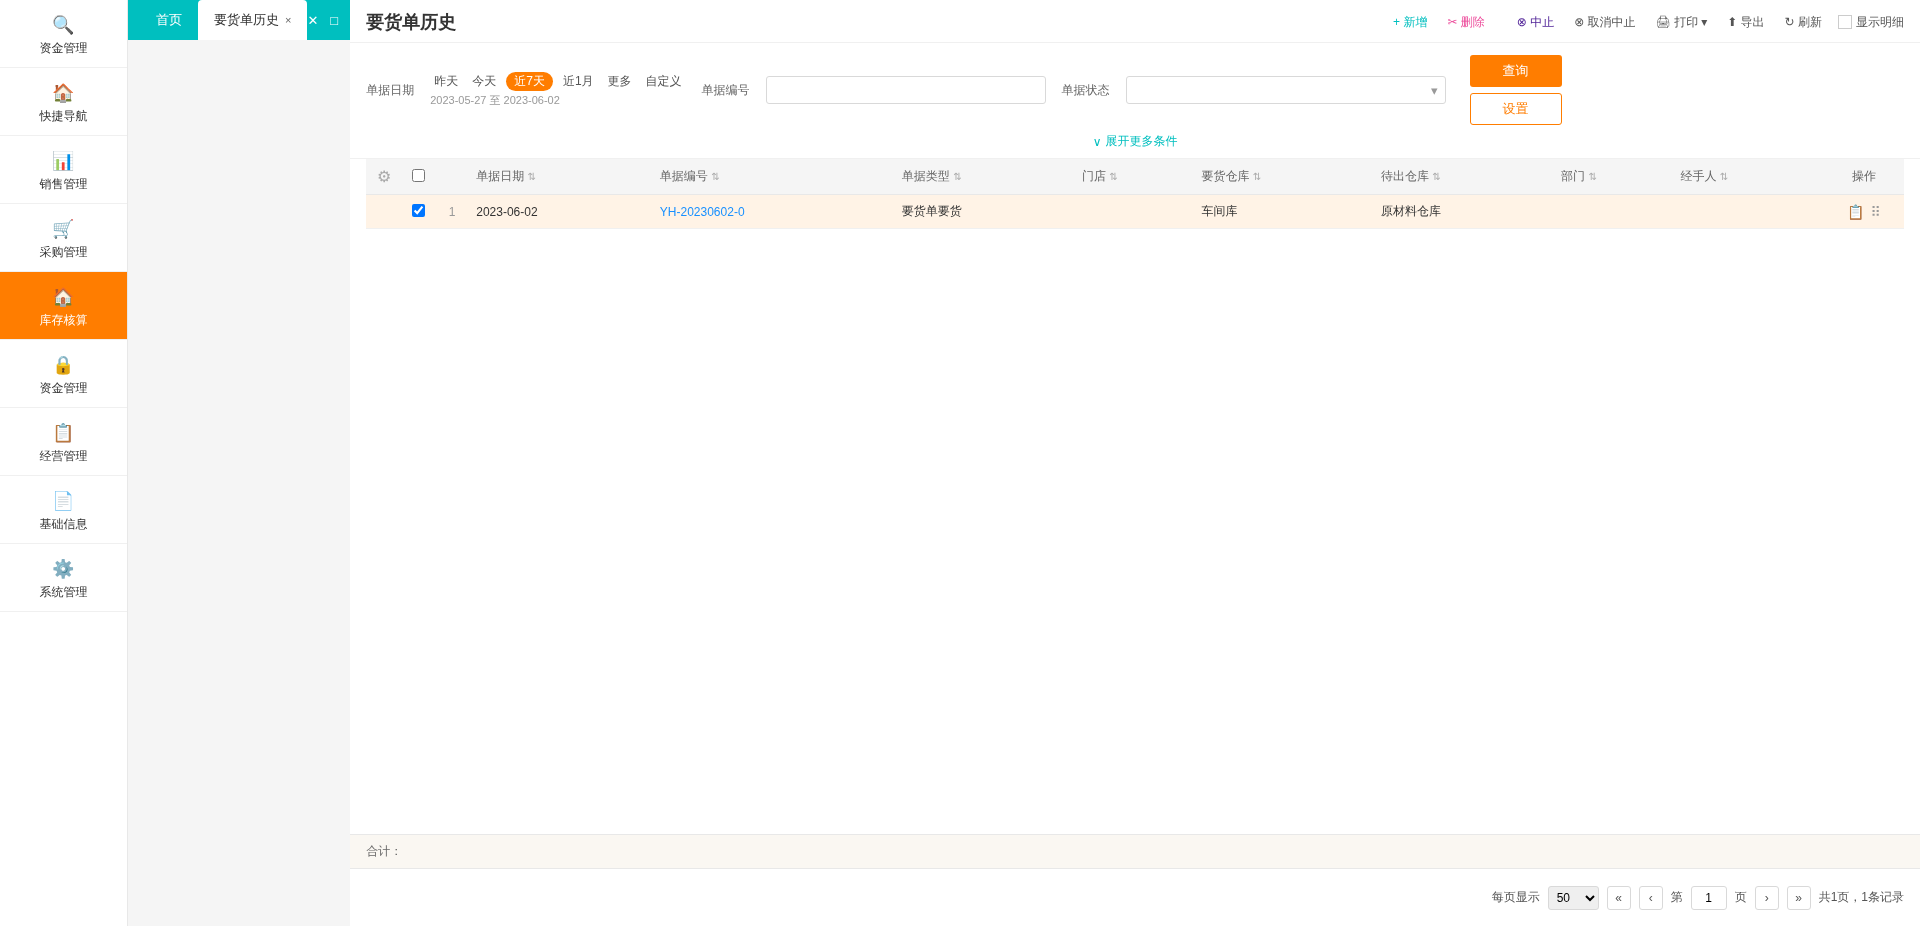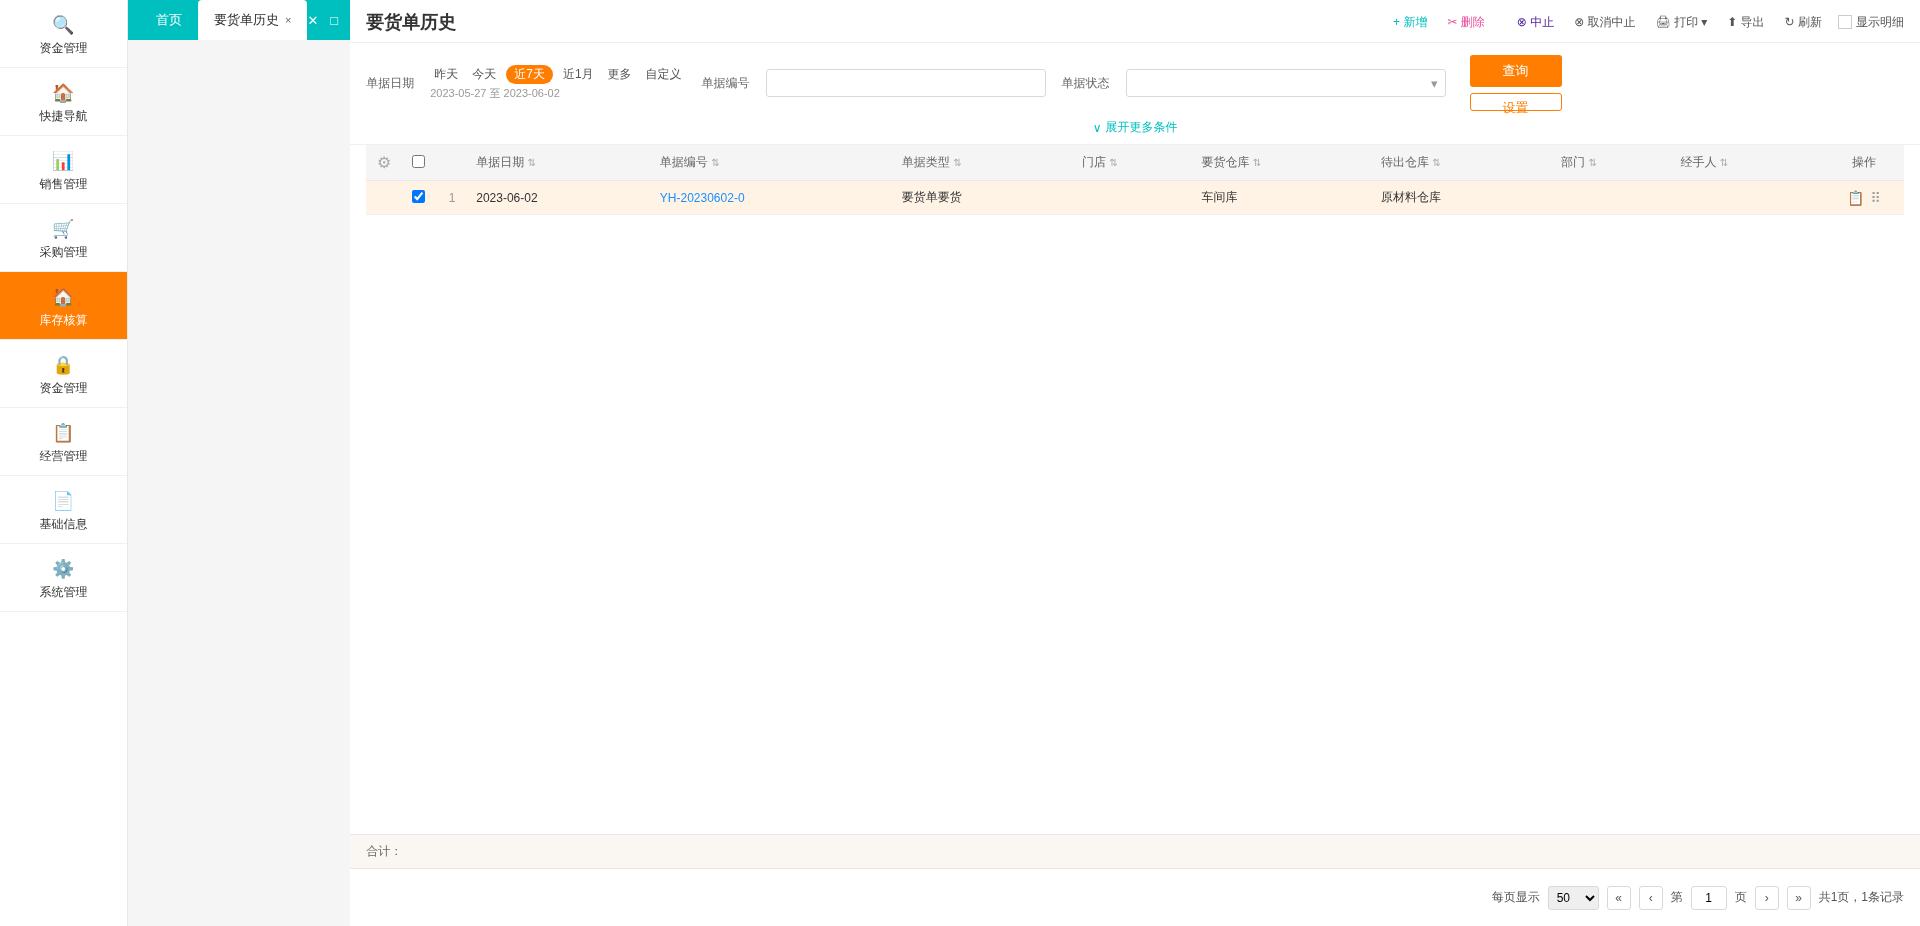--- a/index.html
+++ b/index.html
@@ -210,21 +210,21 @@
       height: 32px;
     }
     .btn-set {
       background: #fff;
       color: #ff7d00;
       border: 1px solid #ff7d00;
       border-radius: 3px;
       padding: 5px 32px;
       font-size: 13px;
       cursor: pointer;
-      height: 18px;
+      height: 32px;
     }
     .filter-buttons {
       display: flex;
       flex-direction: column;
       gap: 6px;
       margin-left: 8px;
     }
 
     
     .table-area {

